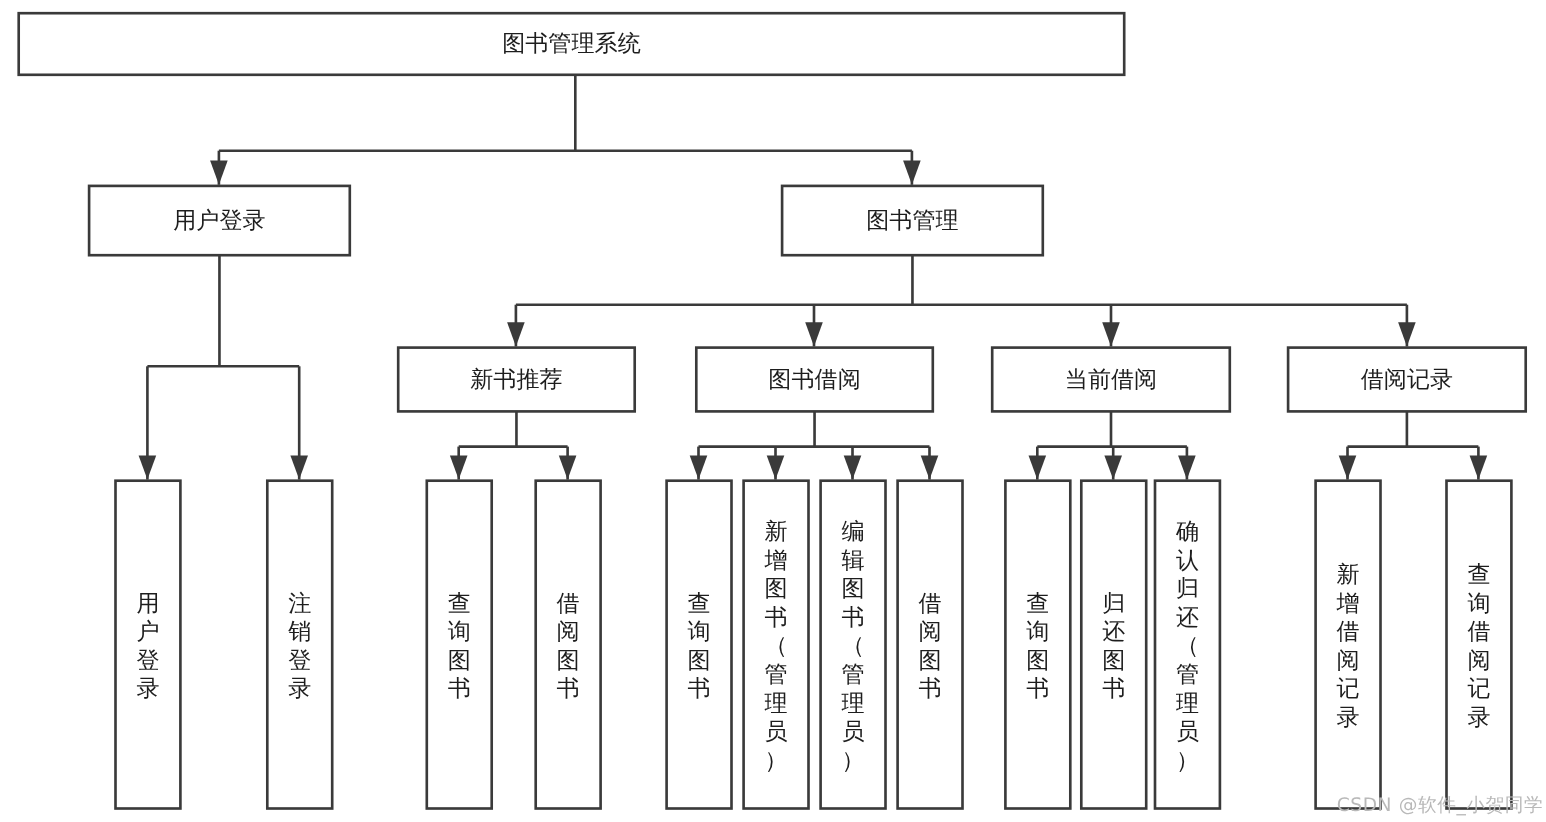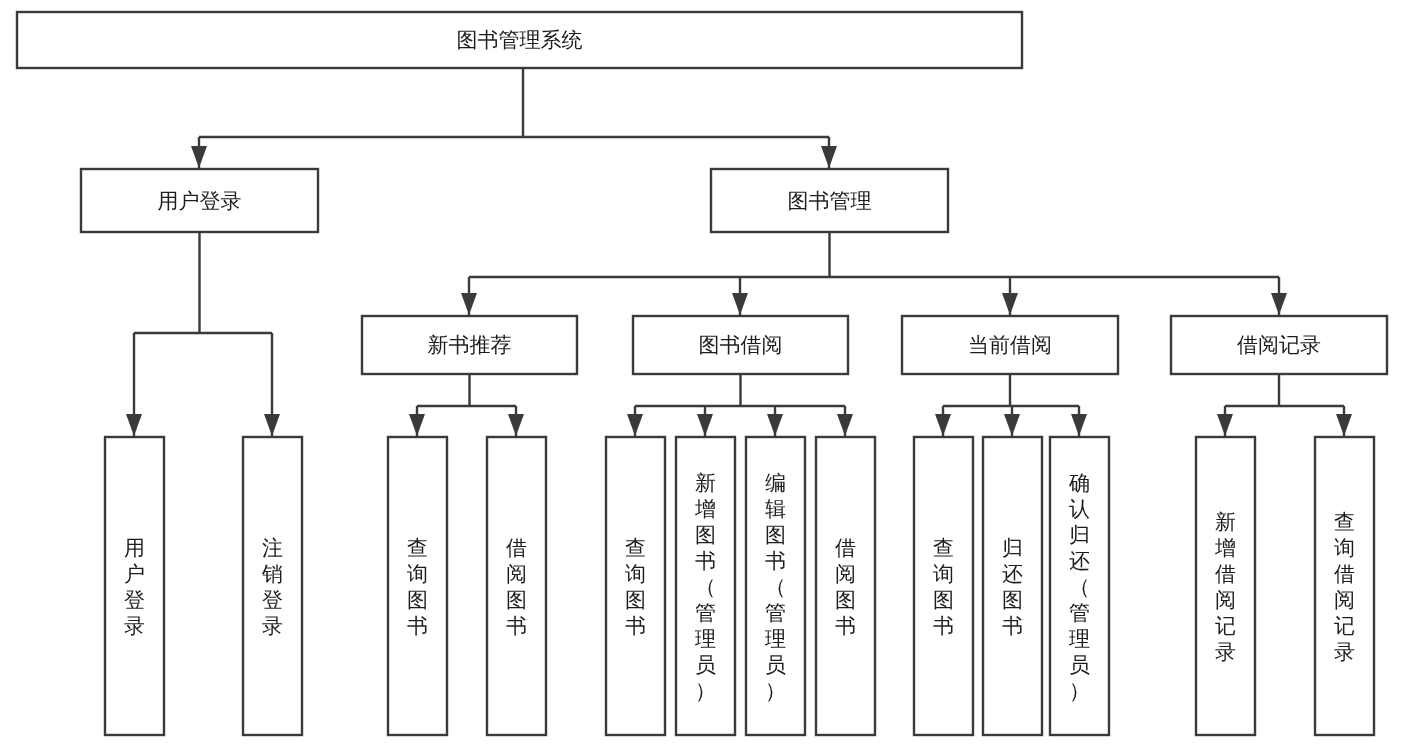--- a/index.html
+++ b/index.html
@@ -204,13 +204,14 @@
         <g>
           <rect x="1196" y="437" width="59" height="298" class="node-box"></rect>
           <text x="1225.5" class="node-label-v"><tspan x="1225.5" y="529">新</tspan><tspan x="1225.5" y="555">增</tspan><tspan x="1225.5" y="581">借</tspan><tspan x="1225.5" y="607">阅</tspan><tspan x="1225.5" y="633">记</tspan><tspan x="1225.5" y="659">录</tspan></text>
         </g>
         <g>
           <rect x="1315" y="437" width="59" height="298" class="node-box"></rect>
           <text x="1344.5" class="node-label-v"><tspan x="1344.5" y="529">查</tspan><tspan x="1344.5" y="555">询</tspan><tspan x="1344.5" y="581">借</tspan><tspan x="1344.5" y="607">阅</tspan><tspan x="1344.5" y="633">记</tspan><tspan x="1344.5" y="659">录</tspan></text>
         </g>
       </g>
   </svg>
+  <div class="watermark">CSDN @软件_小贺同学</div>
 </div>
 
 </body></html>

